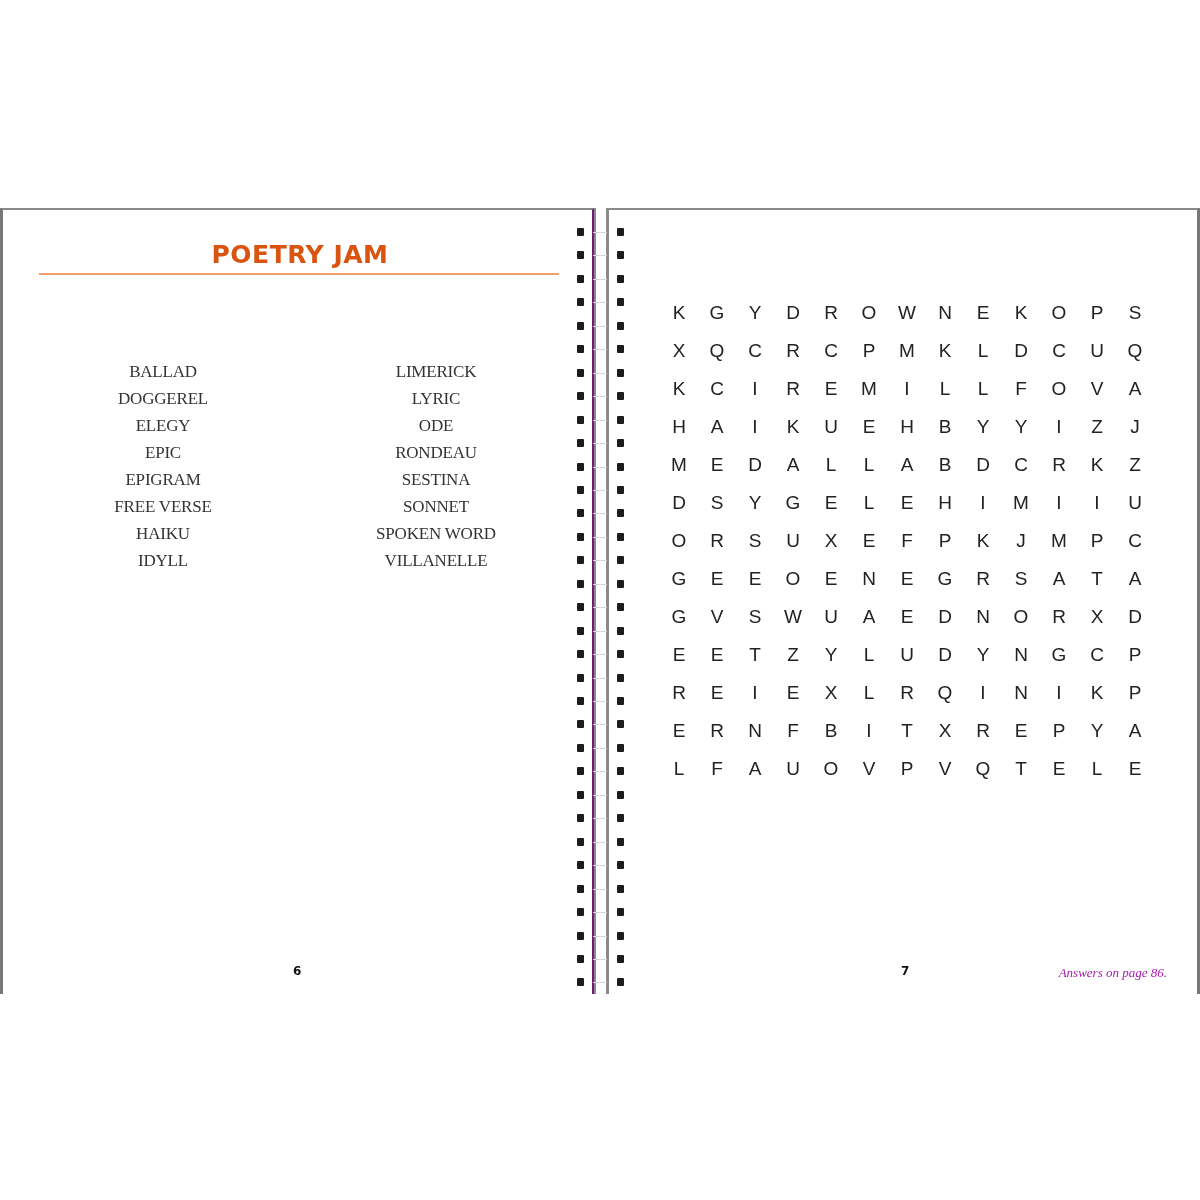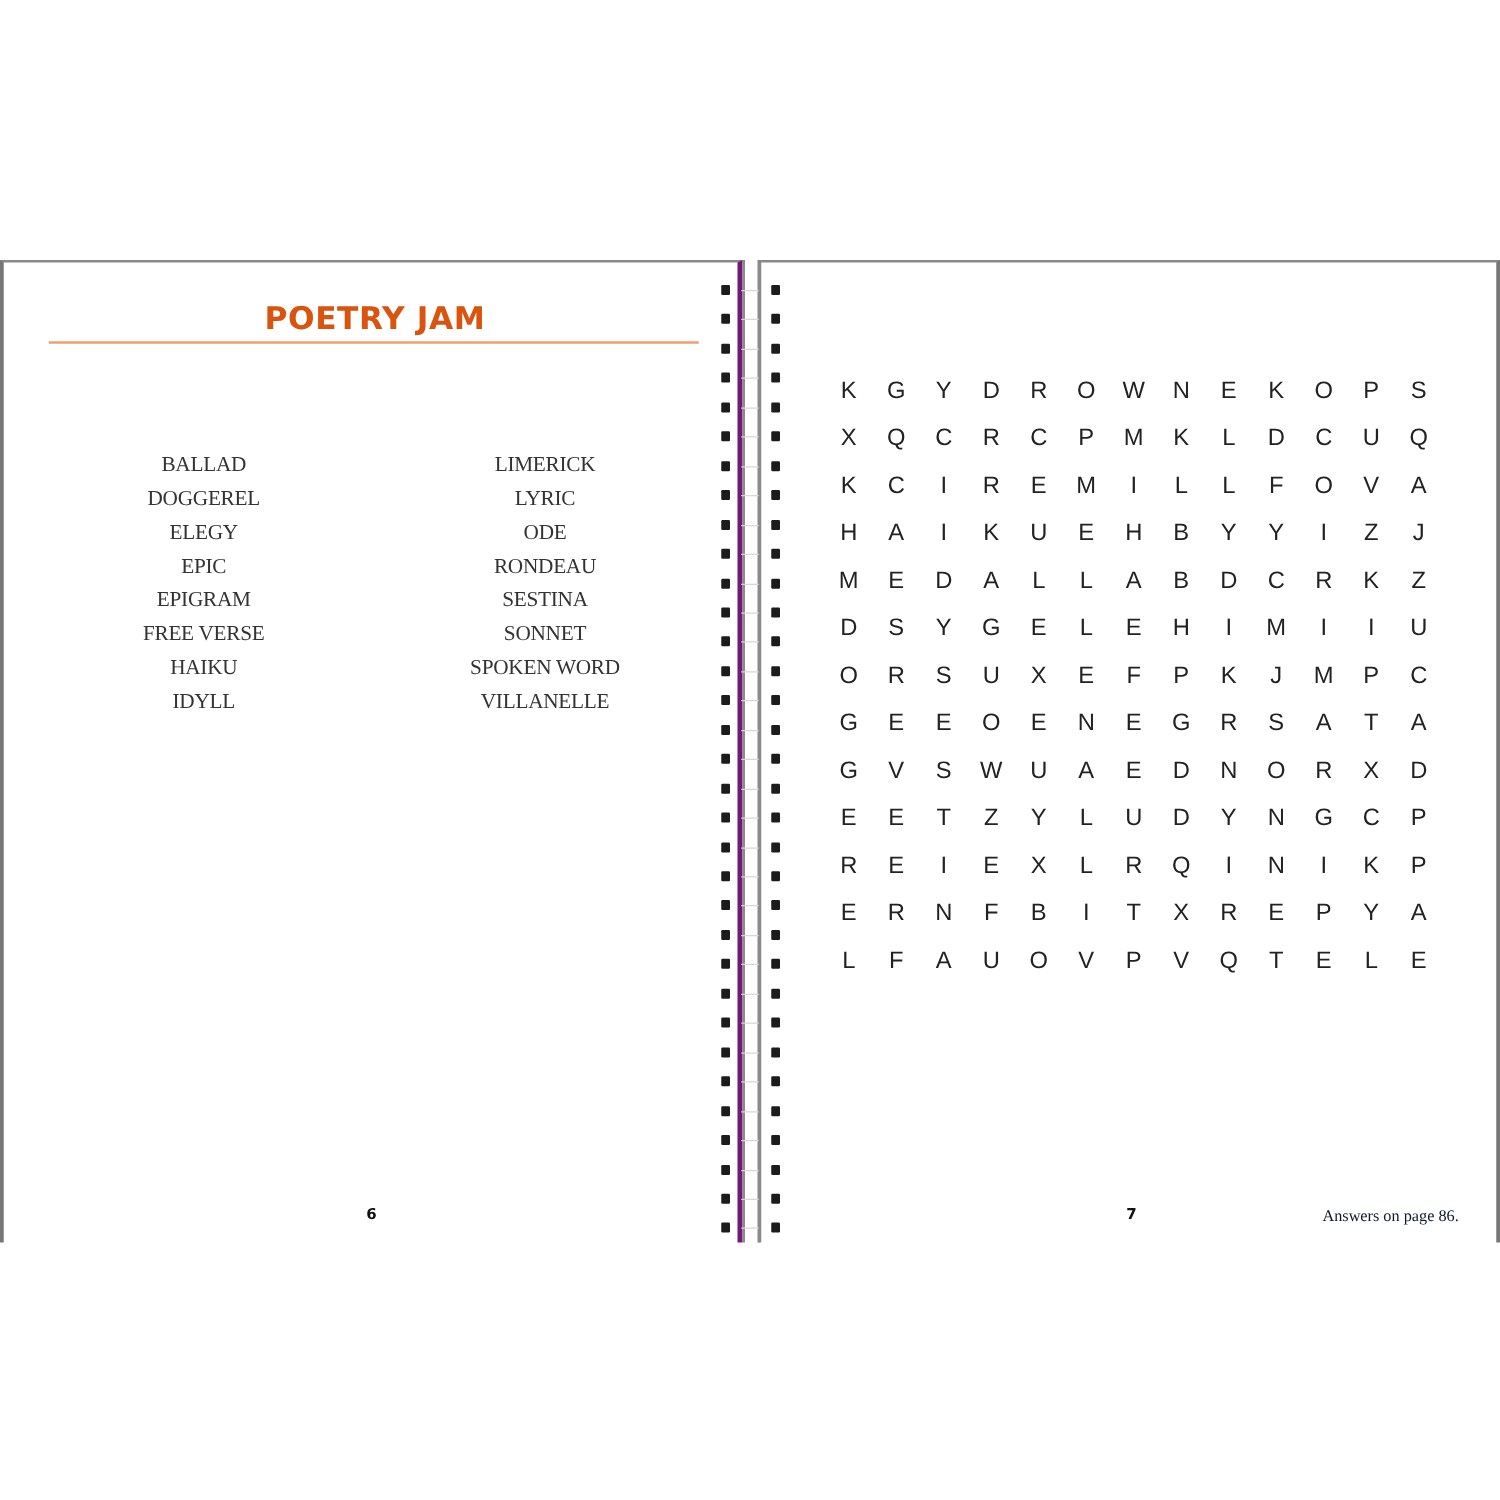--- a/index.html
+++ b/index.html
@@ -5,21 +5,21 @@
   html, body { margin: 0; padding: 0; }
   body {
     width: 1200px; height: 1200px; background: #ffffff; position: relative; overflow: hidden;
     font-family: "Liberation Sans", sans-serif; color: #1a1a1a;
   }
   .spread { position: absolute; left: 0; top: 208px; width: 1200px; height: 786px; }
   .page { position: absolute; top: 0; height: 786px; background: #fff; }
   .page-left {
     left: 0; width: 594px;
     border-top: 2px solid #8a8a8a; border-left: 3px solid #777;
-    border-right: 4px solid #701a75; box-sizing: border-box;
+    border-right: 2px solid #701a75; box-sizing: border-box;
   }
   .page-right {
     left: 607px; width: 593px;
     border-top: 2px solid #8a8a8a; border-right: 3px solid #777;
     border-left: 2px solid #8a8a8a; box-sizing: border-box;
   }
   .title {
     position: absolute; left: 38px; width: 518px; top: 30px; text-align: center;
     font-family: "DejaVu Sans", sans-serif; font-weight: bold; font-size: 25px;
     color: #d9540f; letter-spacing: 0.5px;
@@ -38,21 +38,21 @@
     color: #333; letter-spacing: -0.2px;
   }
   .page-num {
     position: absolute; top: 754px; font-family: "DejaVu Sans", sans-serif;
     font-weight: bold; font-size: 12px; color: #111;
   }
   .page-left .page-num { left: 290px; }
   .page-right .page-num { left: 292px; }
   .answers-note {
     position: absolute; top: 755px; right: 30px;
-    font-family: "Liberation Serif", serif; font-size: 13px; color: #0f172a;
+    font-family: "Liberation Serif", serif; font-style: italic; font-size: 13px; color: #a21caf;
   }
   .grid {
     position: absolute; left: 51px; top: 89px;
     display: grid; grid-template-columns: repeat(13, 38px); grid-auto-rows: 38px;
   }
   .cell {
     font-family: "Liberation Sans", sans-serif; font-size: 19px; color: #222;
     text-align: center; line-height: 28px;
   }
   .spiral { position: absolute; top: 228px; left: 0; width: 1200px; height: 760px; pointer-events: none; }

